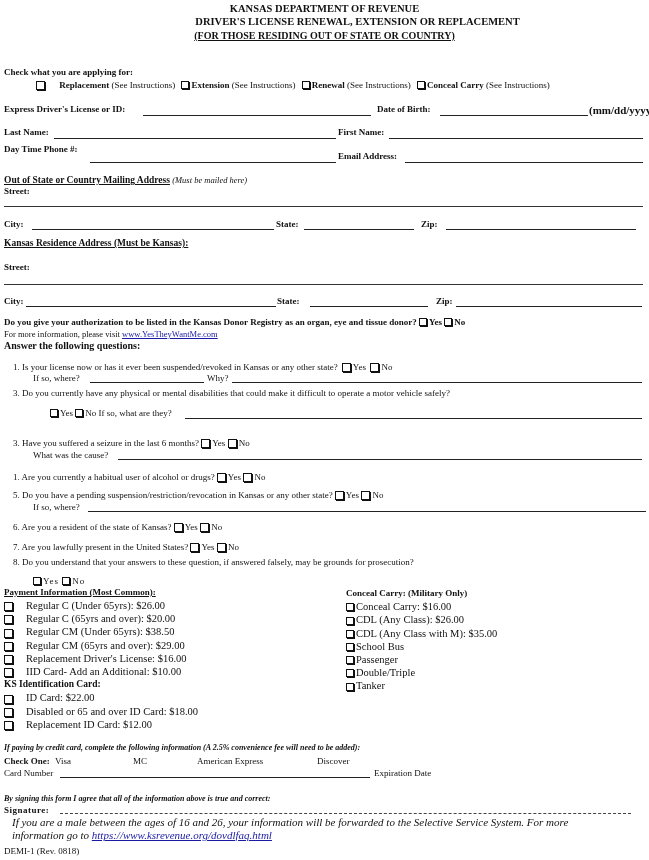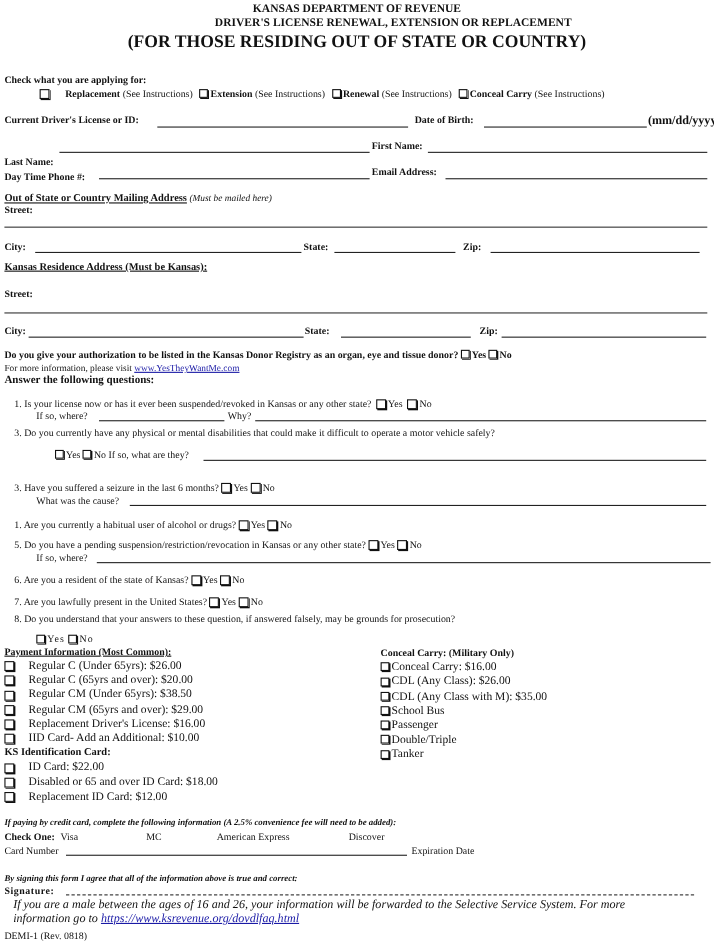--- a/index.html
+++ b/index.html
@@ -6,21 +6,21 @@
     body {
       width: 649px; height: 860px; position: relative; overflow: hidden;
       font-family: "Liberation Serif", serif; color: #111; font-size: 9px;
     }
     .abs { position: absolute; white-space: nowrap; }
     .b { font-weight: bold; }
     .i { font-style: italic; }
     .u { text-decoration: underline; }
     .center { left: 0; width: 649px; text-align: center; }
     .title1 { font-size: 10.5px; font-weight: bold; }
-    .title3 { font-size: 16px; font-weight: bold; }
+    .title3 { font-size: 10px; font-weight: bold; text-decoration: underline; }
     .line { position: absolute; height: 0; border-bottom: 1px solid #222; }
     .thick { border-bottom: 1.4px solid #333; }
     .cb { display: inline-block; width: 6px; height: 6px; border: 1px solid #111; vertical-align: middle; margin: 0 2px 1px 0; box-shadow: 1px 1px 0 #111; }
     .cbbig { display: inline-block; width: 7px; height: 7px; border: 1.3px solid #111; vertical-align: middle; box-shadow: 1px 1px 0 #111; }
     .link { color: #1a1aa6; text-decoration: underline; }
     .pay { font-size: 10.5px; }
     .small { font-size: 8.5px; }
   </style>
 </head>
 <body>
@@ -35,32 +35,32 @@
   <span style="margin-left:12px;" class="b">Replacement</span>
   <span>(See Instructions)</span>
   <span class="cb" style="margin-left:4px;"></span><span class="b">Extension</span>
   <span>(See Instructions)</span>
   <span class="cb" style="margin-left:4px;"></span><span class="b">Renewal</span>
   <span>(See Instructions)</span>
   <span class="cb" style="margin-left:4px;"></span><span class="b">Conceal Carry</span>
   <span>(See Instructions)</span>
 </div>
 
-<div class="abs b" style="left:4px; top:104px;">Current Driver's License or ID:</div>
+<div class="abs b" style="left:4px; top:104px;">Express Driver's License or ID:</div>
 <div class="line" style="left:143px; top:115px; width:228px;"></div>
 <div class="abs b" style="left:377px; top:104px;">Date of Birth:</div>
 <div class="line" style="left:440px; top:115px; width:148px;"></div>
 <div class="abs b" style="left:589px; top:104px; font-size:11px;">(mm/dd/yyyy)</div>
 
-<div class="abs b" style="left:4px; top:127px;margin-top:15px;">Last Name:</div>
+<div class="abs b" style="left:4px; top:127px;">Last Name:</div>
 <div class="line" style="left:54px; top:138px; width:282px;"></div>
 <div class="abs b" style="left:338px; top:127px;">First Name:</div>
 <div class="line" style="left:389px; top:138px; width:254px;"></div>
 
-<div class="abs b" style="left:4px; top:156px;">Day Time Phone #:</div>
+<div class="abs b" style="left:4px; top:144px;">Day Time Phone #:</div>
 <div class="line" style="left:90px; top:162px; width:246px;"></div>
 <div class="abs b" style="left:338px; top:151px;">Email Address:</div>
 <div class="line" style="left:405px; top:162px; width:238px;"></div>
 
 <div class="abs" style="left:4px; top:175px;">
   <span class="b u" style="font-size:9.5px;">Out of State or Country Mailing Address</span>
   <span class="i small">(Must be mailed here)</span>
 </div>
 <div class="abs b" style="left:4px; top:186px;">Street:</div>
 <div class="line thick" style="left:4px; top:206px; width:639px;"></div>

